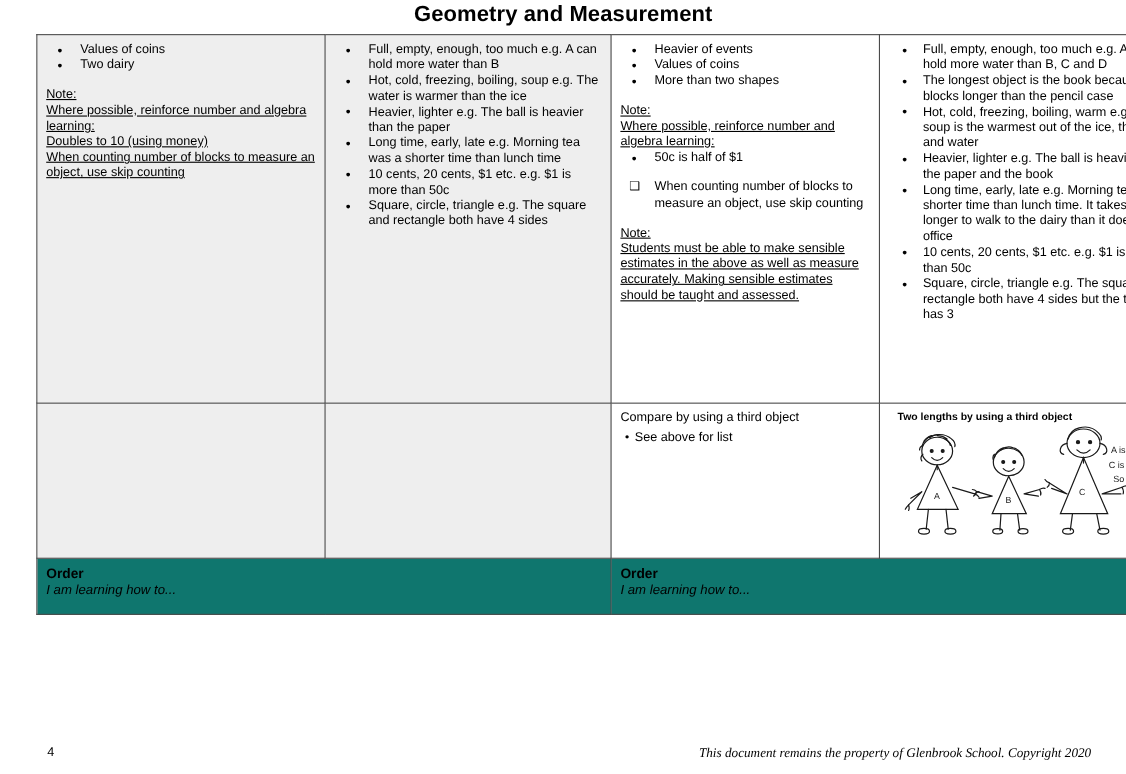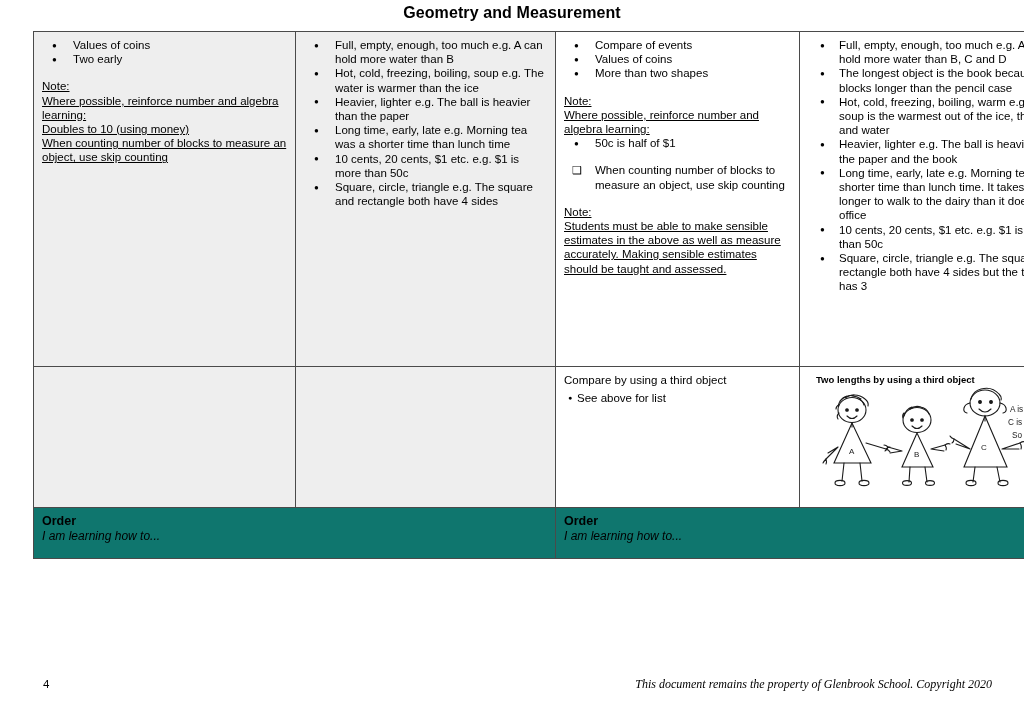--- a/index.html
+++ b/index.html
@@ -16,21 +16,21 @@
     overflow: hidden;
   }
 
   
   .doc-title {
     position: absolute;
     top: 0px;
     left: 0;
     width: 1024px;
     text-align: center;
-    font-size: 16px;
+    font-size: 20px;
     font-weight: bold;
     line-height: 26px;
     letter-spacing: 0.1px;
   }
 
   
   .grid {
     position: absolute;
     left: 33px;
     top: 31px;
@@ -175,21 +175,21 @@
 
 <div class="doc-title">Geometry and Measurement</div>
 
 <table class="grid">
   <tbody>
     <tr class="row-main">
 
       <td class="c1">
         <ul class="bl">
           <li>Values of coins</li>
-          <li>Two early</li>
+          <li>Two dairy</li>
         </ul>
         <div class="note-block">
           <div class="pl">Note:</div>
           <div class="pl">Where possible, reinforce number and algebra learning:</div>
           <div class="pl">Doubles to 10 (using money)</div>
           <div class="pl">When counting number of blocks to measure an object, use skip counting</div>
         </div>
       </td>
 
       <td class="c2">
@@ -198,21 +198,21 @@
           <li>Hot, cold, freezing, boiling, soup e.g. The water is warmer than the ice</li>
           <li>Heavier, lighter e.g. The ball is heavier than the paper</li>
           <li>Long time, early, late e.g. Morning tea was a shorter time than lunch time</li>
           <li>10 cents, 20 cents, $1 etc. e.g. $1 is more than 50c</li>
           <li>Square, circle, triangle e.g. The square and rectangle both have 4 sides</li>
         </ul>
       </td>
 
       <td class="c3">
         <ul class="bl">
-          <li>Compare of events</li>
+          <li>Heavier of events</li>
           <li>Values of coins</li>
           <li>More than two shapes</li>
         </ul>
         <div class="note-block">
           <div class="pl">Note:</div>
           <div class="pl">Where possible, reinforce number and algebra learning:</div>
           <ul class="bl">
             <li>50c is half of $1</li>
           </ul>
         </div>

